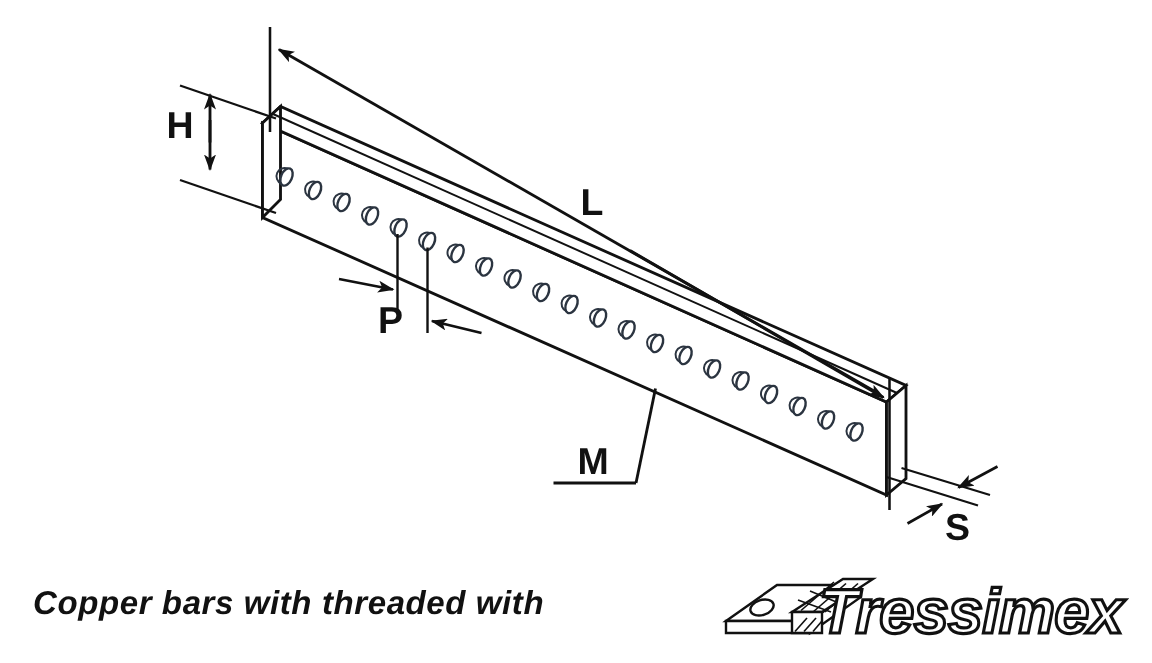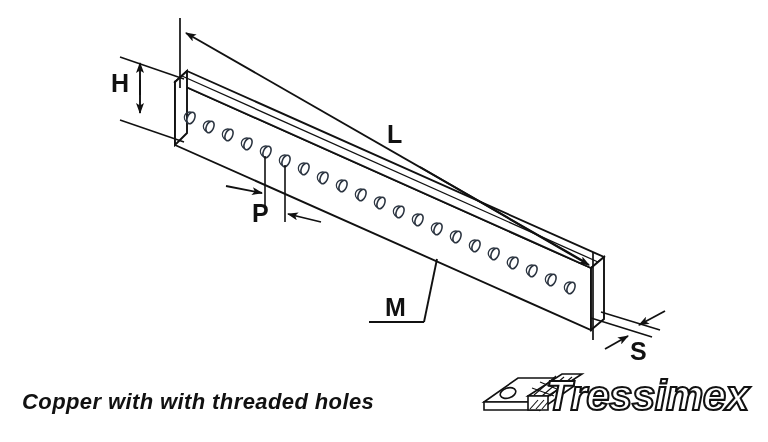--- a/index.html
+++ b/index.html
@@ -35,21 +35,21 @@
     font-style: italic;
     font-weight: bold;
     font-size: 22px;
     letter-spacing: 0.4px;
     color: #111111;
     white-space: nowrap;
   }
   .logo-wrap {
     position: absolute;
     left: 478px;
-    top: 366px;
+    top: 378px;
     width: 286px;
     height: 58px;
   }
   .logo-svg {
     width: 286px;
     height: 58px;
     display: block;
   }
   .dim-label {
     font-family: "Liberation Sans", sans-serif;
@@ -201,21 +201,21 @@
     </g>
     <text class="dim-label" x="630" y="360" font-size="25">S</text>
 
     <g stroke="#111111" fill="none">
       <line x1="369" y1="322" x2="424" y2="322" stroke-width="1.9"></line>
       <line x1="424" y1="322" x2="437" y2="259" stroke-width="1.9"></line>
     </g>
     <text class="dim-label" x="385" y="316" font-size="25">M</text>
   </svg>
 
-  <div class="caption">Copper with with threaded holes</div>
+  <div class="caption">Copper bars with threaded with</div>
 
   <div class="logo-wrap">
     <svg class="logo-svg" viewBox="0 0 286 58">
 
       <g fill="#ffffff" stroke="#111111" stroke-width="1.6">
         <path d="M6,36 L40,12 L96,12 L62,36 Z"></path>
         <path d="M6,36 L6,44 L62,44 L62,36 Z"></path>
         <path d="M62,36 L96,12 L96,20 L62,44 Z"></path>
         <ellipse cx="30" cy="27" rx="8" ry="5" transform="rotate(-18 30 27)"></ellipse>
 

